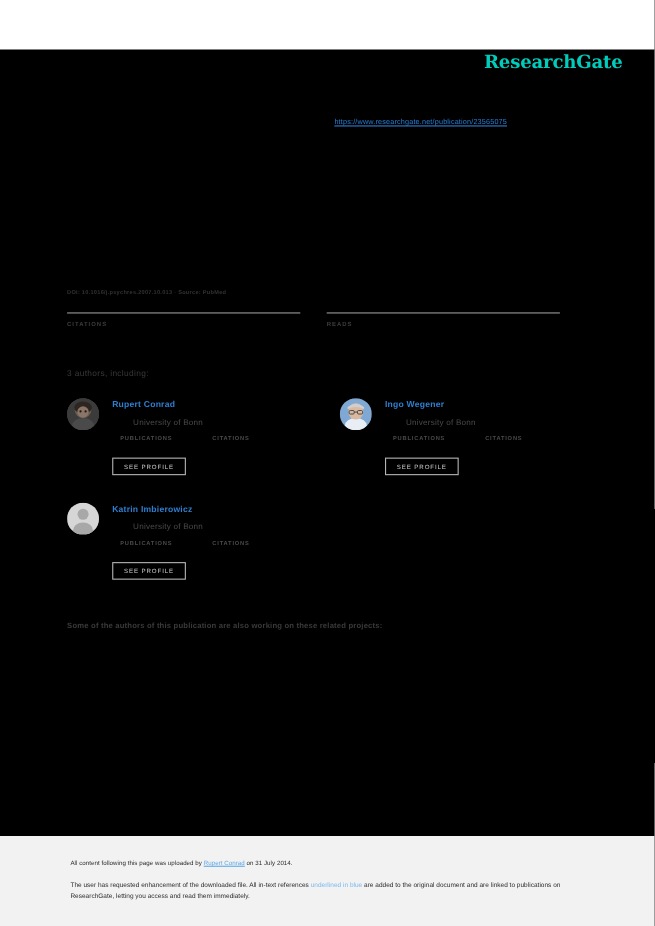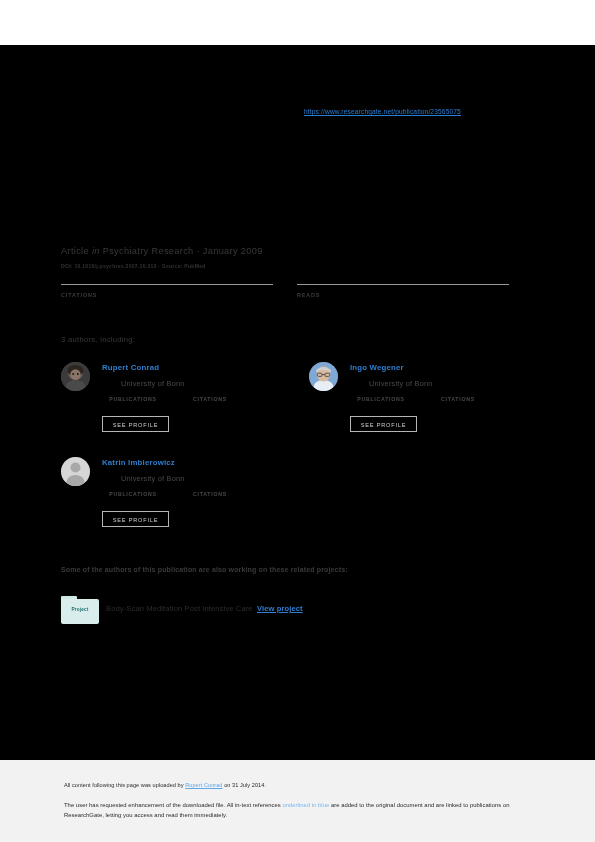--- a/index.html
+++ b/index.html
@@ -324,29 +324,25 @@
 </style>
 </head>
 <body>
 
 <div class="page">
 
   <div class="top-strip"></div>
   <div class="dark-body"></div>
   <div class="footer-band"></div>
 
+  <div class="rg-logo">ResearchGate</div>
   <a class="pub-url" href="#">https://www.researchgate.net/publication/23565075</a>
 
   <div class="article-title"></div>
 
-  <div class="article-line">
-    <span class="lead">Article</span>
-    <span class="ital">in</span>
-    <span>Psychiatry Research · January 2009</span>
-  </div>
   <div class="doi-line">DOI: 10.1016/j.psychres.2007.10.013 · Source: PubMed</div>
 
   <div class="stat-col left">
     <div class="stat-rule"></div>
     <div class="stat-value"></div>
     <div class="stat-label">CITATIONS</div>
   </div>
   <div class="stat-col right">
     <div class="stat-rule"></div>
     <div class="stat-value"></div>
@@ -427,31 +423,20 @@
       <div class="metric m1">
         <div class="metric-value"></div>
         <div class="metric-label">CITATIONS</div>
       </div>
     </div>
     <button class="see-profile">SEE PROFILE</button>
   </div>
 
   <div class="projects-heading">Some of the authors of this publication are also working on these related projects:</div>
 
-  <div class="project-row">
-    <div class="project-icon">
-      <div class="folder-tab"></div>
-      <div class="folder-body"></div>
-      <div class="folder-label">Project</div>
-    </div>
-    <div class="project-text">
-      <span>Body-Scan Meditation Post Intensive Care</span>
-      <a class="view-link" href="#">View project</a>
-    </div>
-  </div>
 
   <div class="footer-line1">
     <span>All content following this page was uploaded by </span><a class="author-link" href="#">Rupert Conrad</a><span> on 31 July 2014.</span>
   </div>
 
   <div class="footer-line2">
     <span>The user has requested enhancement of the downloaded file. All in-text references </span><span class="blue-ref">underlined in blue</span><span> are added to the original document and are linked to publications on ResearchGate, letting you access and read them immediately.</span>
   </div>
 
 </div>

